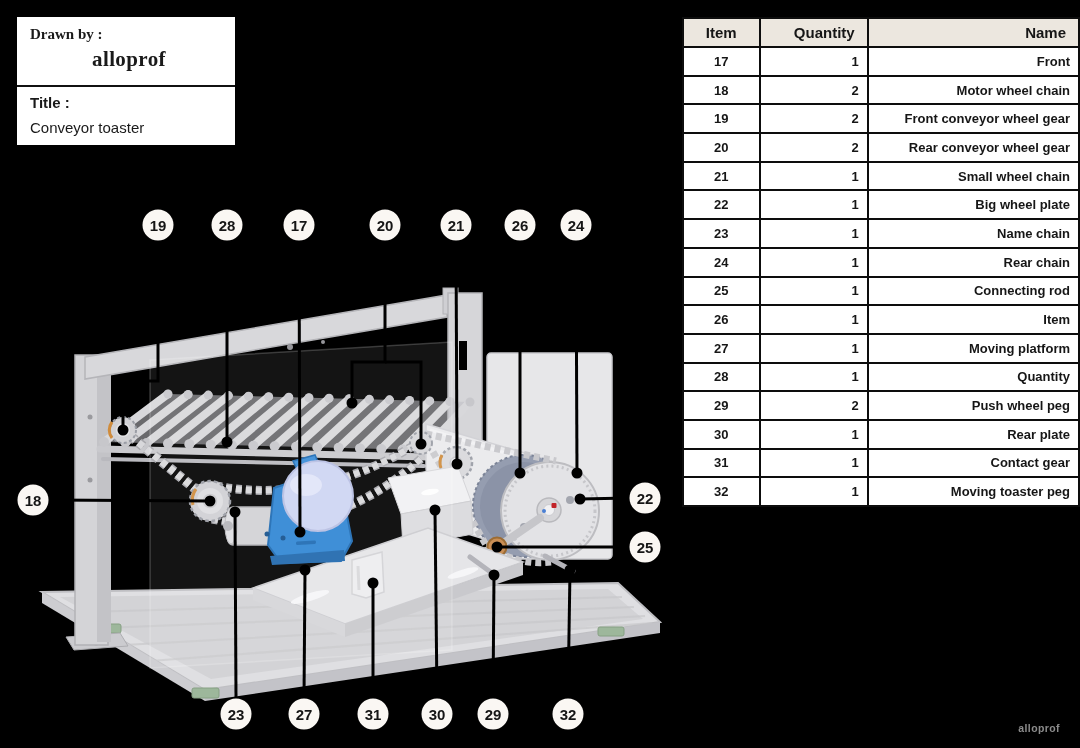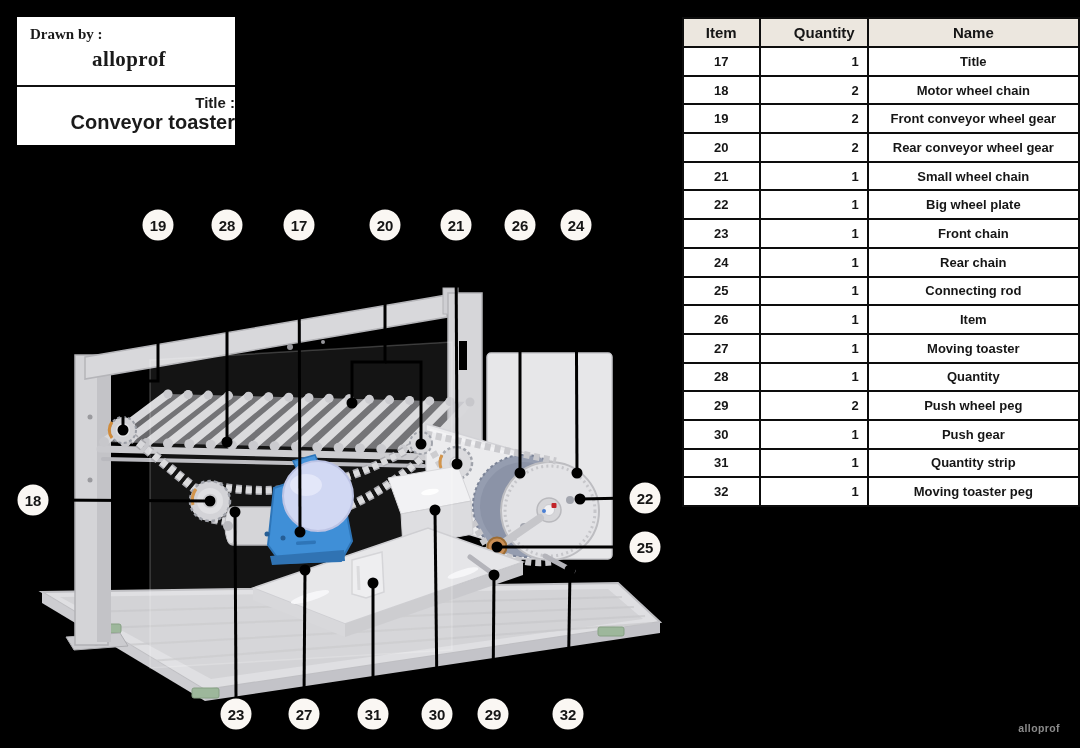--- a/index.html
+++ b/index.html
@@ -6,33 +6,33 @@
   .stage{position:relative;width:1080px;height:748px;background:#000;overflow:hidden;
          font-family:"Liberation Sans",sans-serif;}
   .layer{position:absolute;left:0;top:0;width:1080px;height:748px;}
 
   
   .title-block{position:absolute;left:17px;top:17px;width:218px;height:128px;
                background:#ffffff;color:#1a1a1a;box-sizing:border-box;}
   .tb-top{height:70px;border-bottom:2px solid #111;box-sizing:border-box;padding:9px 0 0 13px;font-family:Liberation Serif, serif;}
   .drawn-by{font-size:15px;font-weight:700;}
   .logo{font-size:21px;font-weight:700;letter-spacing:.4px;margin:4px 0 0 62px;}
-  .tb-bottom{padding:7px 0 0 13px;text-align:right;}
+  .tb-bottom{padding:7px 0 0 13px;}
   .title-label{font-size:15px;font-weight:700;}
-  .title-value{font-size:20px;font-weight:700;}
+  .title-value{font-size:15px;font-weight:400;margin-top:8px;}
 
   
   .parts-table{position:absolute;left:682px;top:17px;}
   .parts-table table{border-collapse:collapse;background:#fff;}
   .parts-table th,.parts-table td{border:2px solid #0d0d0d;color:#161616;}
   .parts-table th{background:#ece7df;font-size:15px;font-weight:700;height:27px;padding:0 12px;margin-top:16px;}
   .parts-table td{font-size:13px;font-weight:700;height:26.7px;padding:0 8px;background:#fff;}
   .col-item{width:56px;text-align:center;}
   .col-qty{width:88px;text-align:right;}
-  .col-name{width:219px;text-align:center;}
+  .col-name{width:219px;text-align:right;}
 
   .watermark{position:absolute;right:20px;bottom:14px;color:#8b8b8b;
              font-size:10.5px;font-weight:700;letter-spacing:.4px;}
 
   svg text{font-family:"Liberation Sans",sans-serif;}
 </style>
 </head>
 <body>
 
 <div class="stage">
@@ -329,21 +329,21 @@
         <tr>
           <th class="col-item">Item</th>
           <th class="col-qty">Quantity</th>
           <th class="col-name">Name</th>
         </tr>
       </thead>
       <tbody>
           <tr>
             <td class="col-item">17</td>
             <td class="col-qty">1</td>
-            <td class="col-name">Title</td>
+            <td class="col-name">Front</td>
           </tr>
           <tr>
             <td class="col-item">18</td>
             <td class="col-qty">2</td>
             <td class="col-name">Motor wheel chain</td>
           </tr>
           <tr>
             <td class="col-item">19</td>
             <td class="col-qty">2</td>
             <td class="col-name">Front conveyor wheel gear</td>
@@ -359,61 +359,61 @@
             <td class="col-name">Small wheel chain</td>
           </tr>
           <tr>
             <td class="col-item">22</td>
             <td class="col-qty">1</td>
             <td class="col-name">Big wheel plate</td>
           </tr>
           <tr>
             <td class="col-item">23</td>
             <td class="col-qty">1</td>
-            <td class="col-name">Front chain</td>
+            <td class="col-name">Name chain</td>
           </tr>
           <tr>
             <td class="col-item">24</td>
             <td class="col-qty">1</td>
             <td class="col-name">Rear chain</td>
           </tr>
           <tr>
             <td class="col-item">25</td>
             <td class="col-qty">1</td>
             <td class="col-name">Connecting rod</td>
           </tr>
           <tr>
             <td class="col-item">26</td>
             <td class="col-qty">1</td>
             <td class="col-name">Item</td>
           </tr>
           <tr>
             <td class="col-item">27</td>
             <td class="col-qty">1</td>
-            <td class="col-name">Moving toaster</td>
+            <td class="col-name">Moving platform</td>
           </tr>
           <tr>
             <td class="col-item">28</td>
             <td class="col-qty">1</td>
             <td class="col-name">Quantity</td>
           </tr>
           <tr>
             <td class="col-item">29</td>
             <td class="col-qty">2</td>
             <td class="col-name">Push wheel peg</td>
           </tr>
           <tr>
             <td class="col-item">30</td>
             <td class="col-qty">1</td>
-            <td class="col-name">Push gear</td>
+            <td class="col-name">Rear plate</td>
           </tr>
           <tr>
             <td class="col-item">31</td>
             <td class="col-qty">1</td>
-            <td class="col-name">Quantity strip</td>
+            <td class="col-name">Contact gear</td>
           </tr>
           <tr>
             <td class="col-item">32</td>
             <td class="col-qty">1</td>
             <td class="col-name">Moving toaster peg</td>
           </tr>
         </tbody>
     </table>
   </div>
 

